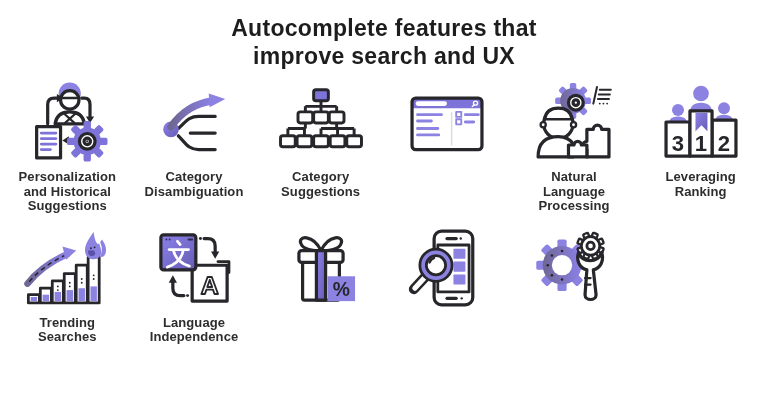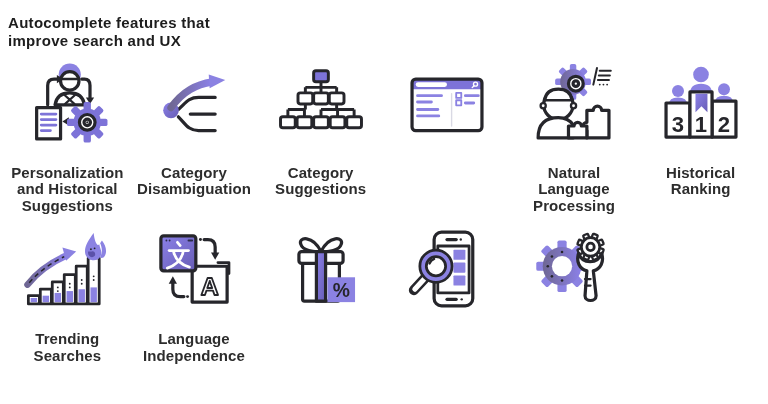--- a/index.html
+++ b/index.html
@@ -2,33 +2,33 @@
 <html><head>
 <meta charset="utf-8">
 <style>
   html,body{margin:0;padding:0;}
   body{
     width:768px;height:404px;background:#ffffff;overflow:hidden;
     font-family:"Liberation Sans",sans-serif;
   }
   .page{width:768px;height:404px;}
   .title{
-    margin:14px 8px 6px;
-    font-size:15px;line-height:1.22;font-weight:700;color:#1d1d1d;
+    margin:14px 8px 6px;text-align:center;
+    font-size:23px;line-height:1.22;font-weight:700;color:#1d1d1d;
     letter-spacing:.3px;white-space:pre-line;
   }
   .grid{
     display:grid;grid-template-columns:repeat(6,1fr);
     padding:0 4px;row-gap:8px;
   }
   .feature{display:flex;flex-direction:column;align-items:center;text-align:center;}
   .icon{width:92px;height:92px;flex:0 0 auto;}
   .label{
-    font-size:15px;font-weight:700;color:#2d2d2d;line-height:1.12;
-    white-space:pre-line;margin-top:16px;letter-spacing:.1px;
+    font-size:13px;font-weight:700;color:#2d2d2d;line-height:1.12;
+    white-space:pre-line;margin-top:2px;letter-spacing:.1px;
   }
   svg text{font-family:"Liberation Sans",sans-serif;}
 </style>
 </head>
 <body>
 
 <svg width="0" height="0" style="position:absolute" aria-hidden="true">
   <defs>
     <linearGradient id="gpA" x1="0" y1="0" x2="1" y2="0">
       <stop offset="0" stop-color="#6f6794"></stop>
@@ -188,21 +188,21 @@
           </g>
           <rect x="12" y="50" width="26" height="37" fill="#fff"></rect>
           <rect x="62" y="48" width="26" height="39" fill="#fff"></rect>
           <rect x="38" y="38" width="24" height="49" fill="#fff"></rect>
           <polygon points="44,40 57,40 57,60 50.5,53.5 44,60" fill="url(#gpB)" stroke="none"></polygon>
           <text x="25" y="81" font-size="24" font-weight="bold" fill="#26262b" text-anchor="middle" stroke="none">3</text>
           <text x="50" y="81" font-size="24" font-weight="bold" fill="#26262b" text-anchor="middle" stroke="none">1</text>
           <text x="75" y="81" font-size="24" font-weight="bold" fill="#26262b" text-anchor="middle" stroke="none">2</text>
         </g>
       </svg>
-      <div class="label">Historical
+      <div class="label">Leveraging
 Ranking</div>
     </div>
 
     <div class="feature">
       <svg class="icon" viewBox="0 0 100 100">
         <g fill="none" stroke="#26262b" stroke-width="3" stroke-linejoin="round">
           <rect x="8" y="79" width="12" height="9" fill="#fff"></rect>
           <rect x="21" y="72" width="12" height="16" fill="#fff"></rect>
           <rect x="34" y="64" width="12" height="24" fill="#fff"></rect>
           <rect x="47" y="56" width="12" height="32" fill="#fff"></rect>

